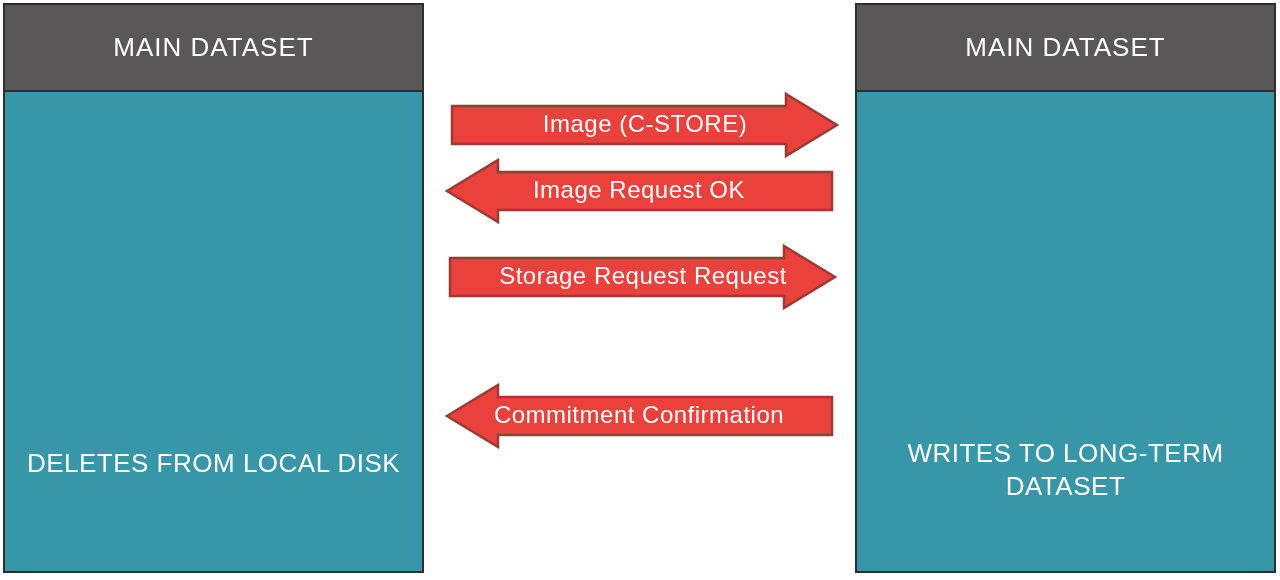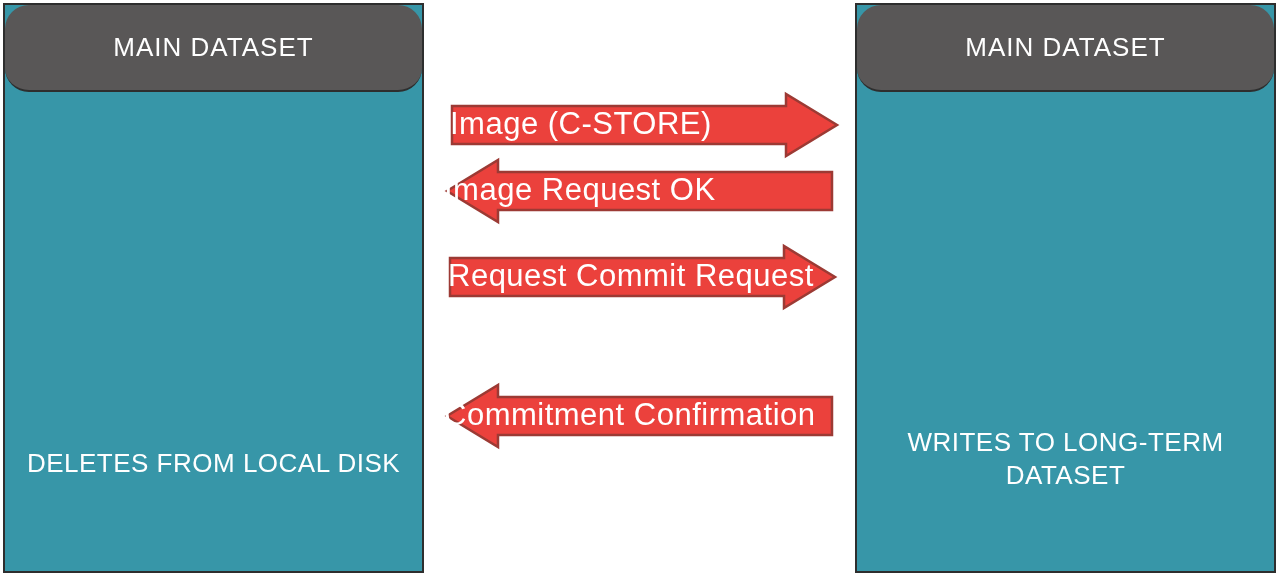--- a/index.html
+++ b/index.html
@@ -29,53 +29,52 @@
   .box.left{left:3px;}
   .box.right{left:855px;}
   .box-header{
     height:85px;
     background:var(--header-fill);
     border-bottom:2px solid var(--box-border);
     display:flex;align-items:center;justify-content:center;
     color:var(--text);
     font-size:26px;
     letter-spacing:1px;
-    border-radius:24px;
   }
   .box-body{position:relative;height:481px;}
   .body-text{
     position:absolute;
     width:100%;
     text-align:center;
     color:var(--text);
     font-size:26px;
     line-height:33px;
     letter-spacing:0.5px;
   }
   .box.left  .body-text{top:355px;}
-  .box.right .body-text{top:334px;}
+  .box.right .body-text{top:345px;}
   .arrow{
     position:absolute;
     width:390px;height:68px;
   }
   .arrow svg{position:absolute;left:0;top:0;display:block;}
   .arrow polygon{
     fill:var(--arrow-fill);
     stroke:var(--arrow-border);
     stroke-width:2.5;
     stroke-linejoin:miter;
   }
   .arrow-label{
     position:absolute;
     left:0;top:0;
     width:100%;height:68px;
     line-height:66px;
-    text-align:left;
+    text-align:center;
     color:var(--text);
-    font-size:31px;
+    font-size:24px;
     letter-spacing:0.5px;
   }
   .arrow-1{left:450px;top:91px;}
   .arrow-2{left:444px;top:157px;}
   .arrow-3{left:448px;top:243px;}
   .arrow-4{left:444px;top:382px;text-decoration:underline;}
 </style>
 </head>
 <body>
 
@@ -116,21 +115,21 @@
     <svg width="390" height="68" viewBox="0 0 390 68">
       <polygon points="388,15 54,15 54,3 3,34 54,65 54,53 388,53"></polygon>
     </svg>
     <div class="arrow-label">Image Request OK</div>
   </div>
 
   <div class="arrow arrow-3">
     <svg width="390" height="68" viewBox="0 0 390 68">
       <polygon points="2,15 336,15 336,3 387,34 336,65 336,53 2,53"></polygon>
     </svg>
-    <div class="arrow-label">Request Commit Request</div>
+    <div class="arrow-label">Storage Request Request</div>
   </div>
 
   <div class="arrow arrow-4">
     <svg width="390" height="68" viewBox="0 0 390 68">
       <polygon points="388,15 54,15 54,3 3,34 54,65 54,53 388,53"></polygon>
     </svg>
     <div class="arrow-label">Commitment Confirmation</div>
   </div>
 
 </div>

